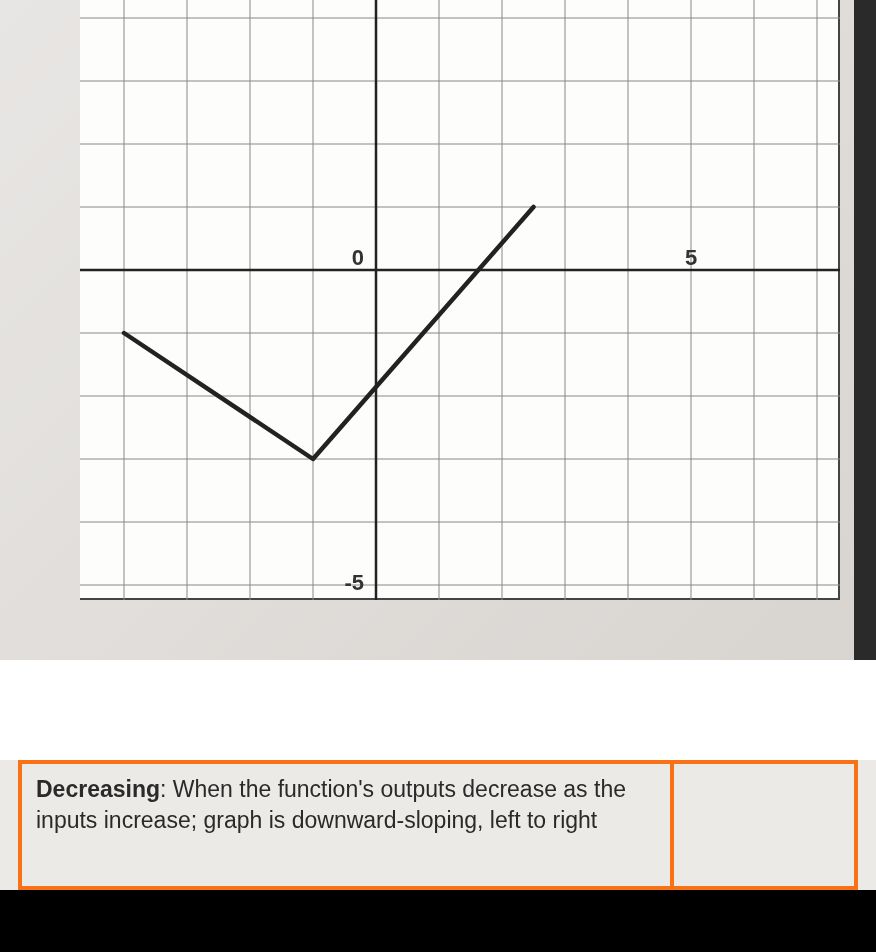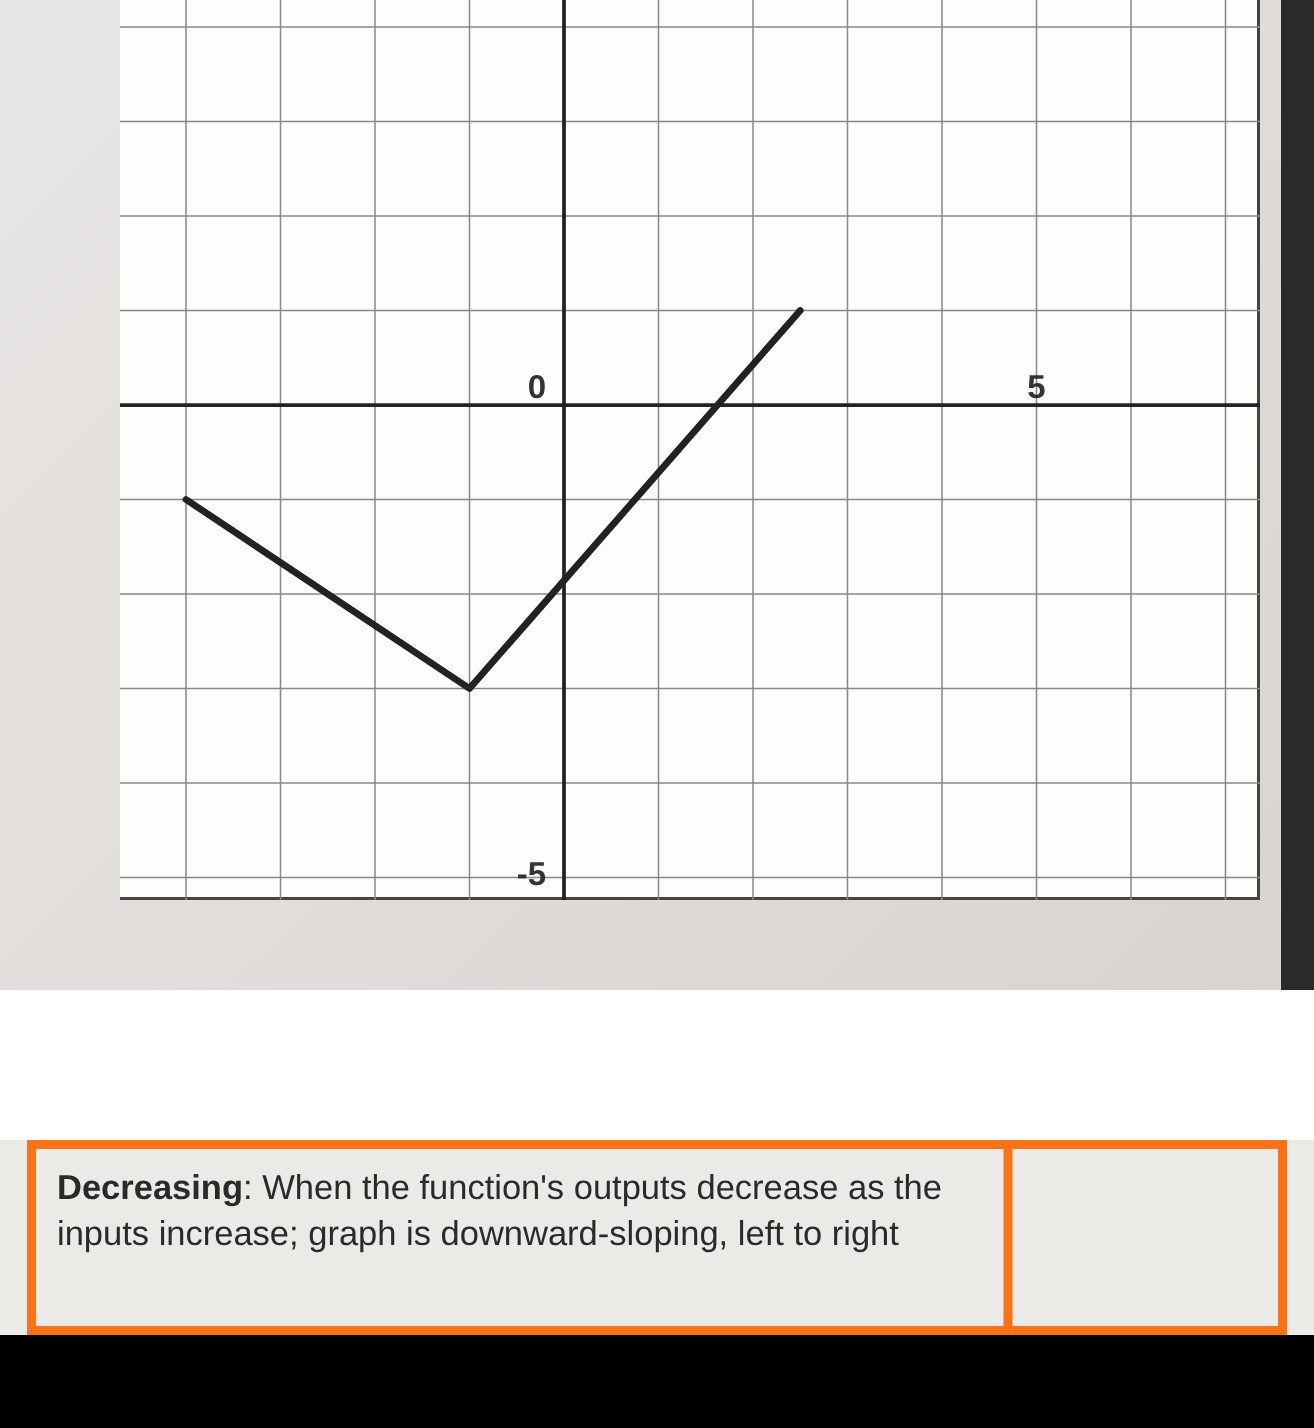--- a/index.html
+++ b/index.html
@@ -58,21 +58,21 @@
       height: 130px;
       background: #eceae7;
       padding: 0 18px;
     }
     .def-table {
       width: 100%;
       height: 100%;
       border-collapse: collapse;
     }
     .def-table td {
-      border: 6px solid #f97316;
+      border: 4px solid #f97316;
       padding: 10px 14px;
       vertical-align: top;
       font-size: 23px;
       line-height: 1.35;
       color: #2a2a2a;
     }
     .def-cell-main { width: 78%; }
     .def-term { font-weight: 700; }
     .black-bar {
       position: absolute;

